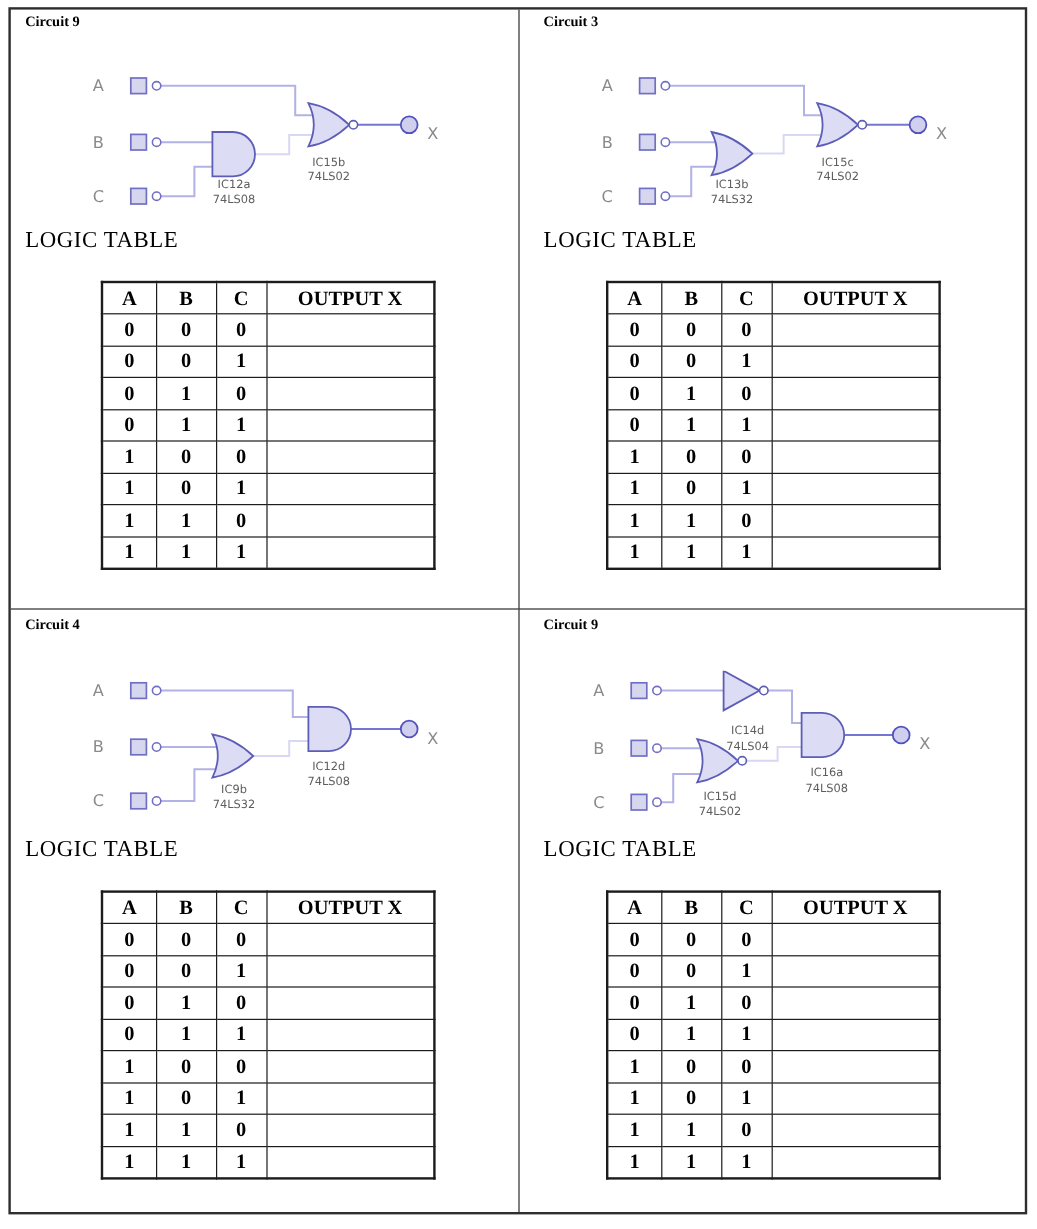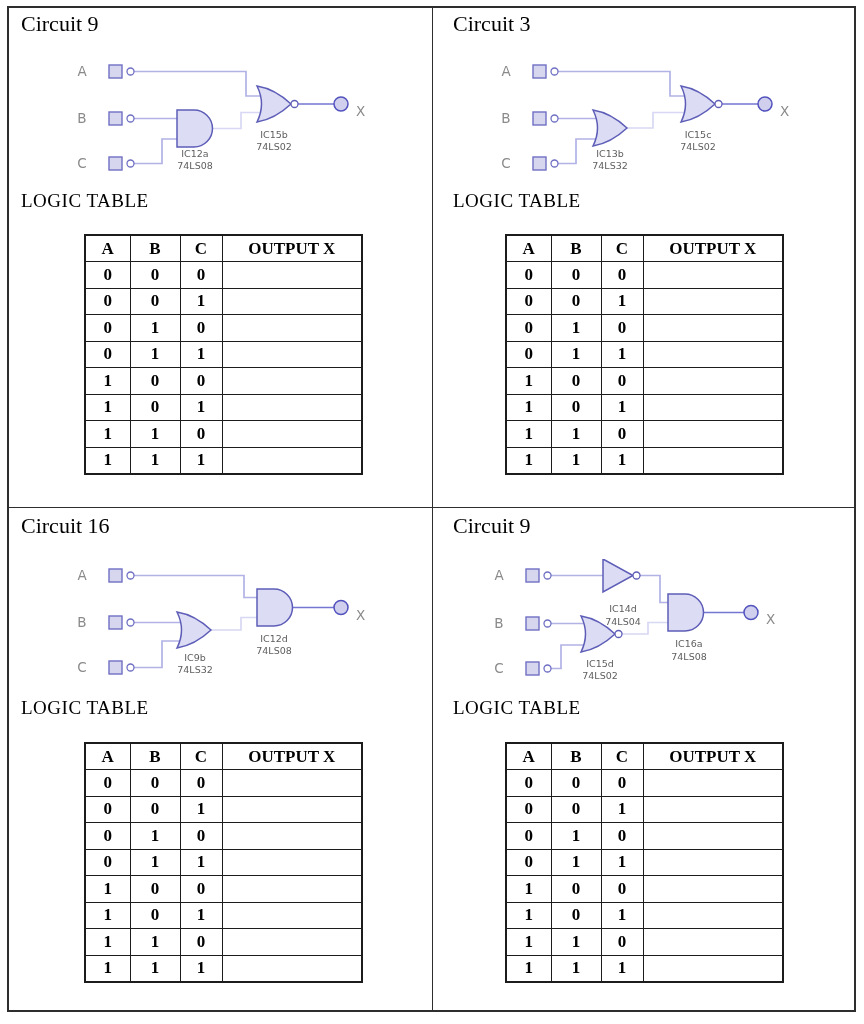--- a/index.html
+++ b/index.html
@@ -2,21 +2,21 @@
 <html><head>
 <meta charset="utf-8">
 <style>
   html,body{margin:0;padding:0;background:#ffffff;}
   body{width:864px;height:1024px;position:relative;font-family:"Liberation Serif",serif;color:#000;}
   .frame{position:absolute;left:7px;top:6px;width:845px;height:1002px;border:2px solid #2e2e2e;}
   .grid{display:grid;width:100%;height:100%;grid-template-columns:424px 1fr;grid-template-rows:500px 1fr;}
   .cell{position:relative;overflow:hidden;}
   .cell.cl{border-right:1.6px solid #2e2e2e;}
   .cell.ct{border-bottom:1.6px solid #2e2e2e;}
-  .circuit-title{position:absolute;font-size:22px;font-weight:normal;white-space:nowrap;}
+  .circuit-title{position:absolute;font-size:12px;font-weight:bold;white-space:nowrap;}
   .cl .circuit-title{left:12px;}
   .cr .circuit-title{left:20px;}
   .ct .circuit-title{top:3px;}
   .cb .circuit-title{top:5px;}
   .lt-heading{position:absolute;font-size:19px;letter-spacing:0.5px;white-space:nowrap;}
   .cl .lt-heading{left:12px;}
   .cr .lt-heading{left:20px;}
   .ct .lt-heading{top:182px;}
   .cb .lt-heading{top:189px;}
   .diagram{position:absolute;left:0;width:424px;height:130px;}
@@ -239,21 +239,21 @@
             <td>1</td>
             <td>1</td>
             <td>1</td>
             <td></td>
           </tr>
           </tbody>
       </table>
     </div>
 
     <div class="cell cl cb">
-      <div class="circuit-title">Circuit 16</div>
+      <div class="circuit-title">Circuit 4</div>
       <svg class="diagram" viewBox="0 0 424 130">
         <polyline class="wire w-light" points="125,16.5 235,16.5 235,38.5 252,38.5"></polyline>
         <polyline class="wire w-light" points="125,63.5 172,63.5"></polyline>
         <polyline class="wire w-light" points="125,108.5 153,108.5 153,82 172,82"></polyline>
         <polyline class="wire w-pale" points="202,71 232,71 232,58.5 252,58.5"></polyline>
         <polyline class="wire w-dark" points="283.5,48.5 325,48.5"></polyline>
         <path class="gate" d="M168,53 q9,18 0,36 q18,-3 34,-18 q-16,-15 -34,-18 z"></path>
         <path class="gate" d="M248,30 h17 a18.5,18.5 0 0 1 0,37 h-17 z"></path>
         <rect class="pin" x="100" y="10" width="13" height="13"></rect>
         <circle class="pinc" cx="121.5" cy="16.5" r="3.5"></circle>

